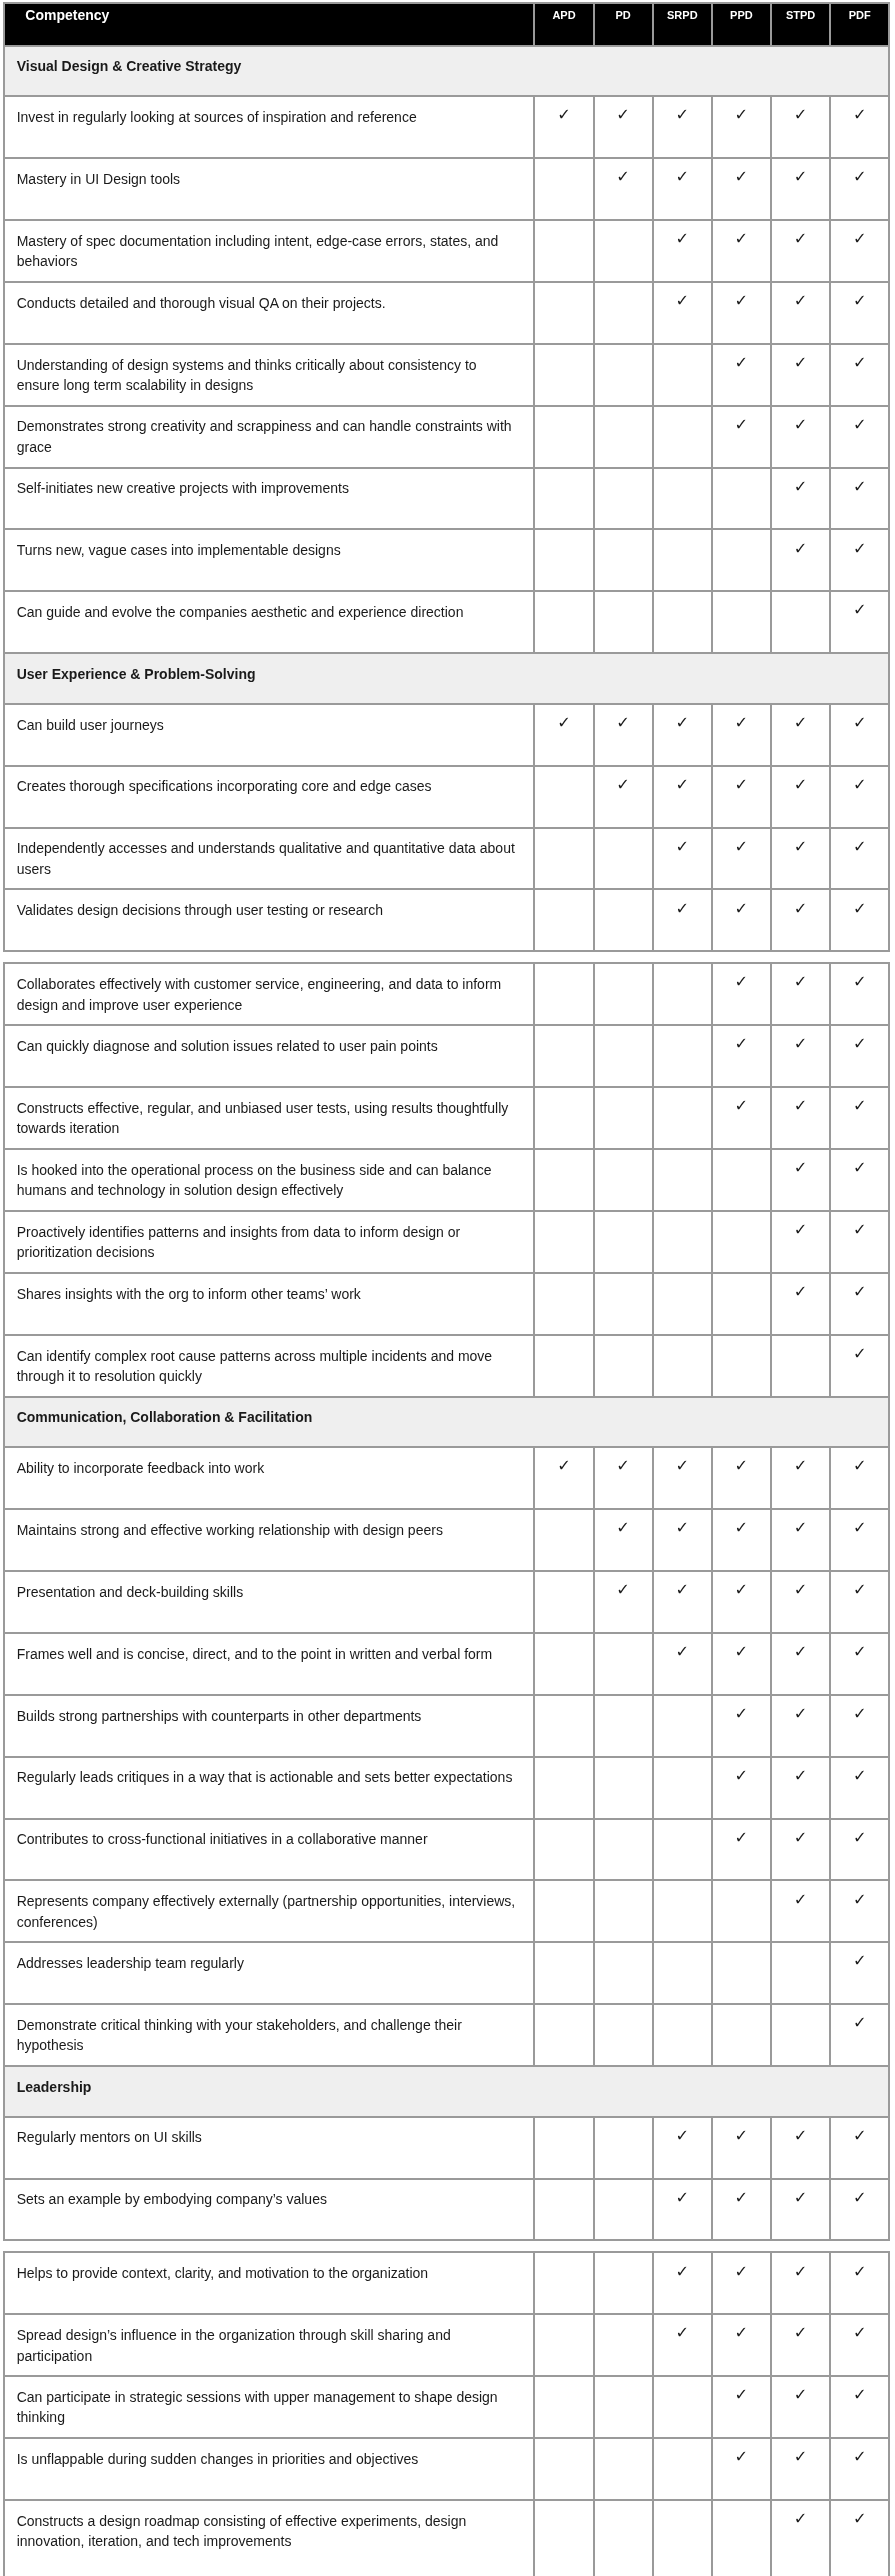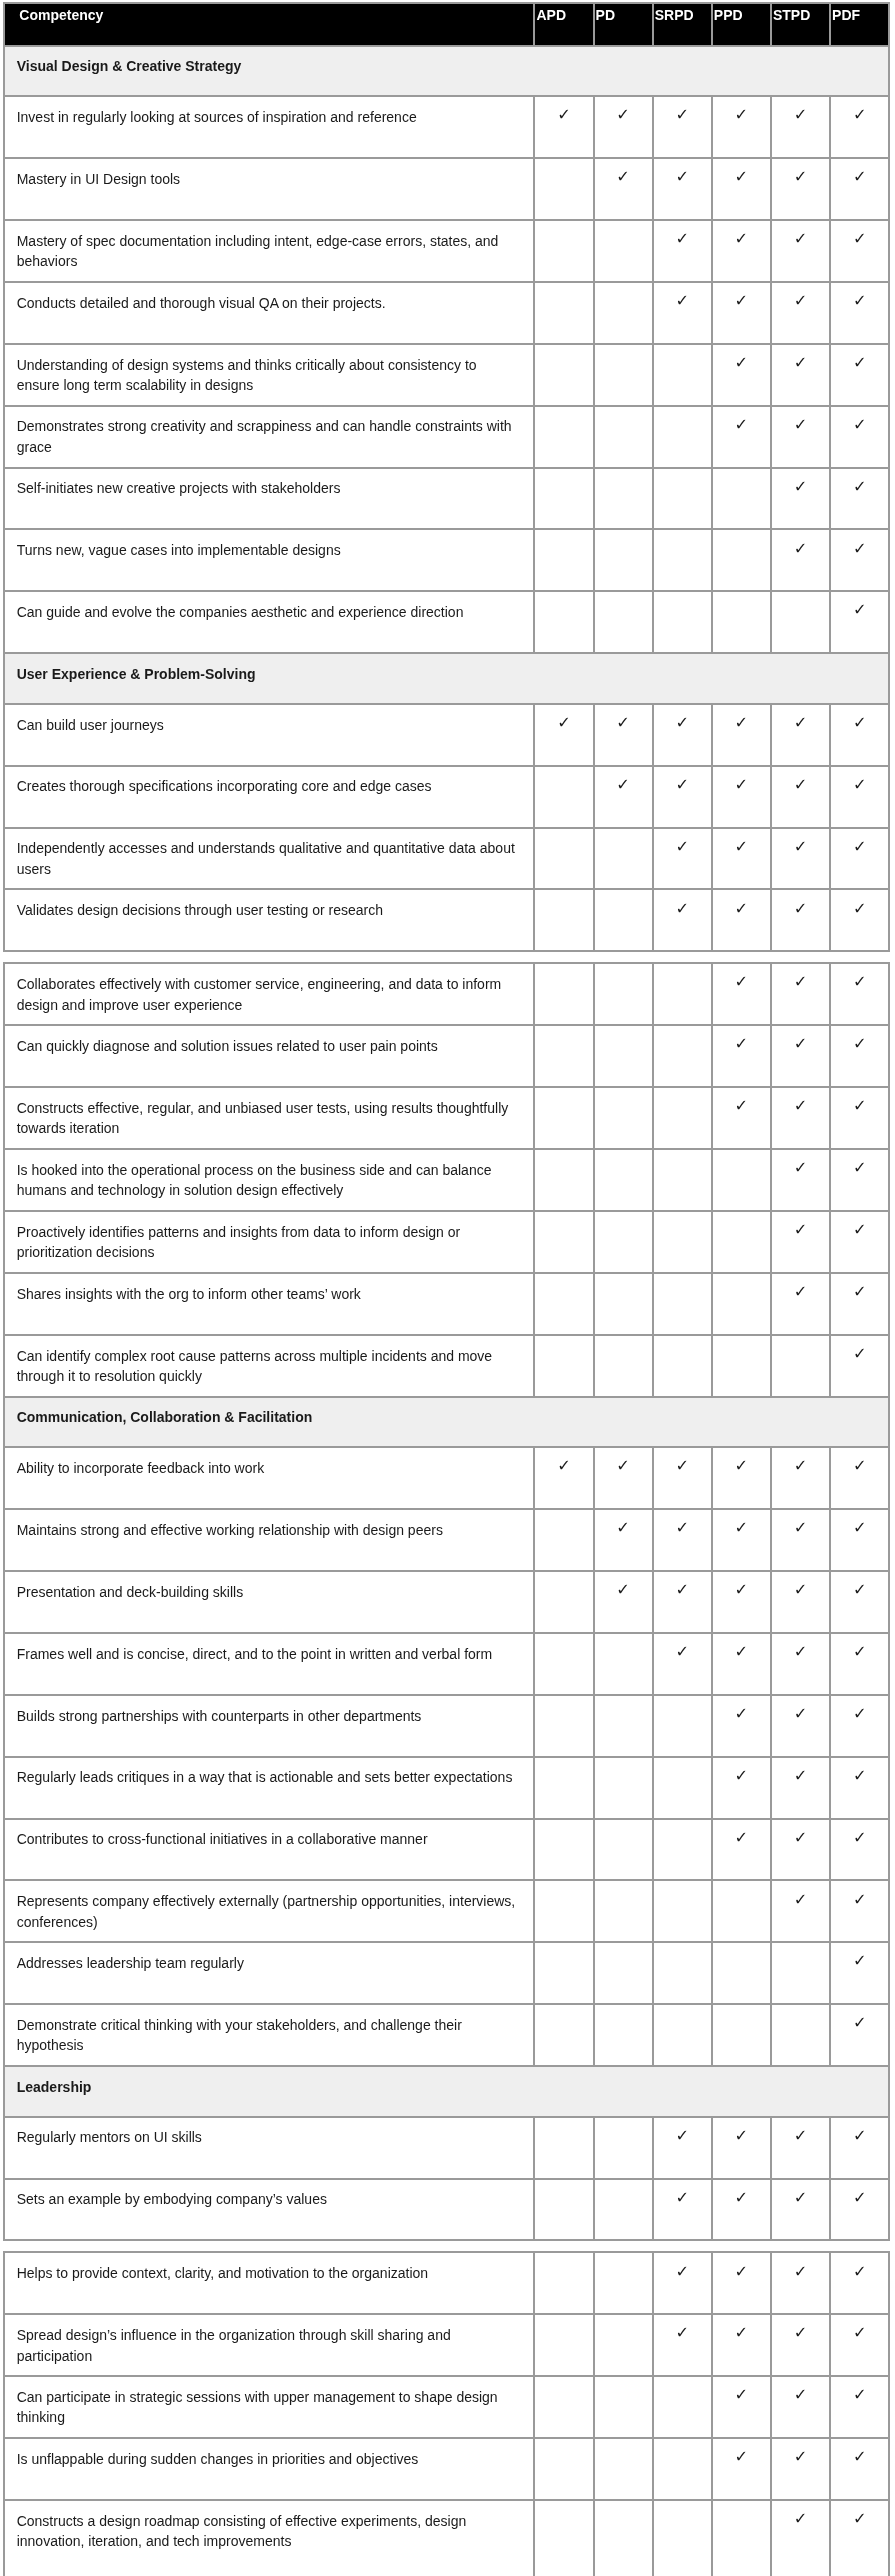--- a/index.html
+++ b/index.html
@@ -21,22 +21,22 @@
     col.c-comp { width: 529px; }
     col.c-lvl { width: 59px; }
     thead th {
       background: #000000;
       color: #ffffff;
       font-weight: bold;
       height: 39px;
       vertical-align: middle;
       font-size: 14px;
     }
-    thead th.comp { text-align: left; padding-left: 14px; }
-    thead th.lvl { text-align: left; font-size: 14px; }
+    thead th.comp { text-align: left; padding-left: 20px; }
+    thead th.lvl { text-align: center; font-size: 11px; }
     tr.section td {
       background: #efefef;
       font-weight: bold;
       padding: 9.8px 11.4px 9.8px 11.4px;
       height: 19.5px;
     }
     tr.item td.text {
       padding: 9.8px 11.4px 8.1px 11.4px;
     }
     tr.item td.check {
@@ -128,21 +128,21 @@
         <tr class="item h2">
           <td class="text">Demonstrates strong creativity and scrappiness and can handle constraints with grace</td>
           <td class="check"></td>
           <td class="check"></td>
           <td class="check"></td>
           <td class="check"><span>✓</span></td>
           <td class="check"><span>✓</span></td>
           <td class="check"><span>✓</span></td>
         </tr>
         <tr class="item h1">
-          <td class="text">Self-initiates new creative projects with stakeholders</td>
+          <td class="text">Self-initiates new creative projects with improvements</td>
           <td class="check"></td>
           <td class="check"></td>
           <td class="check"></td>
           <td class="check"></td>
           <td class="check"><span>✓</span></td>
           <td class="check"><span>✓</span></td>
         </tr>
         <tr class="item h1">
           <td class="text">Turns new, vague cases into implementable designs</td>
           <td class="check"></td>

